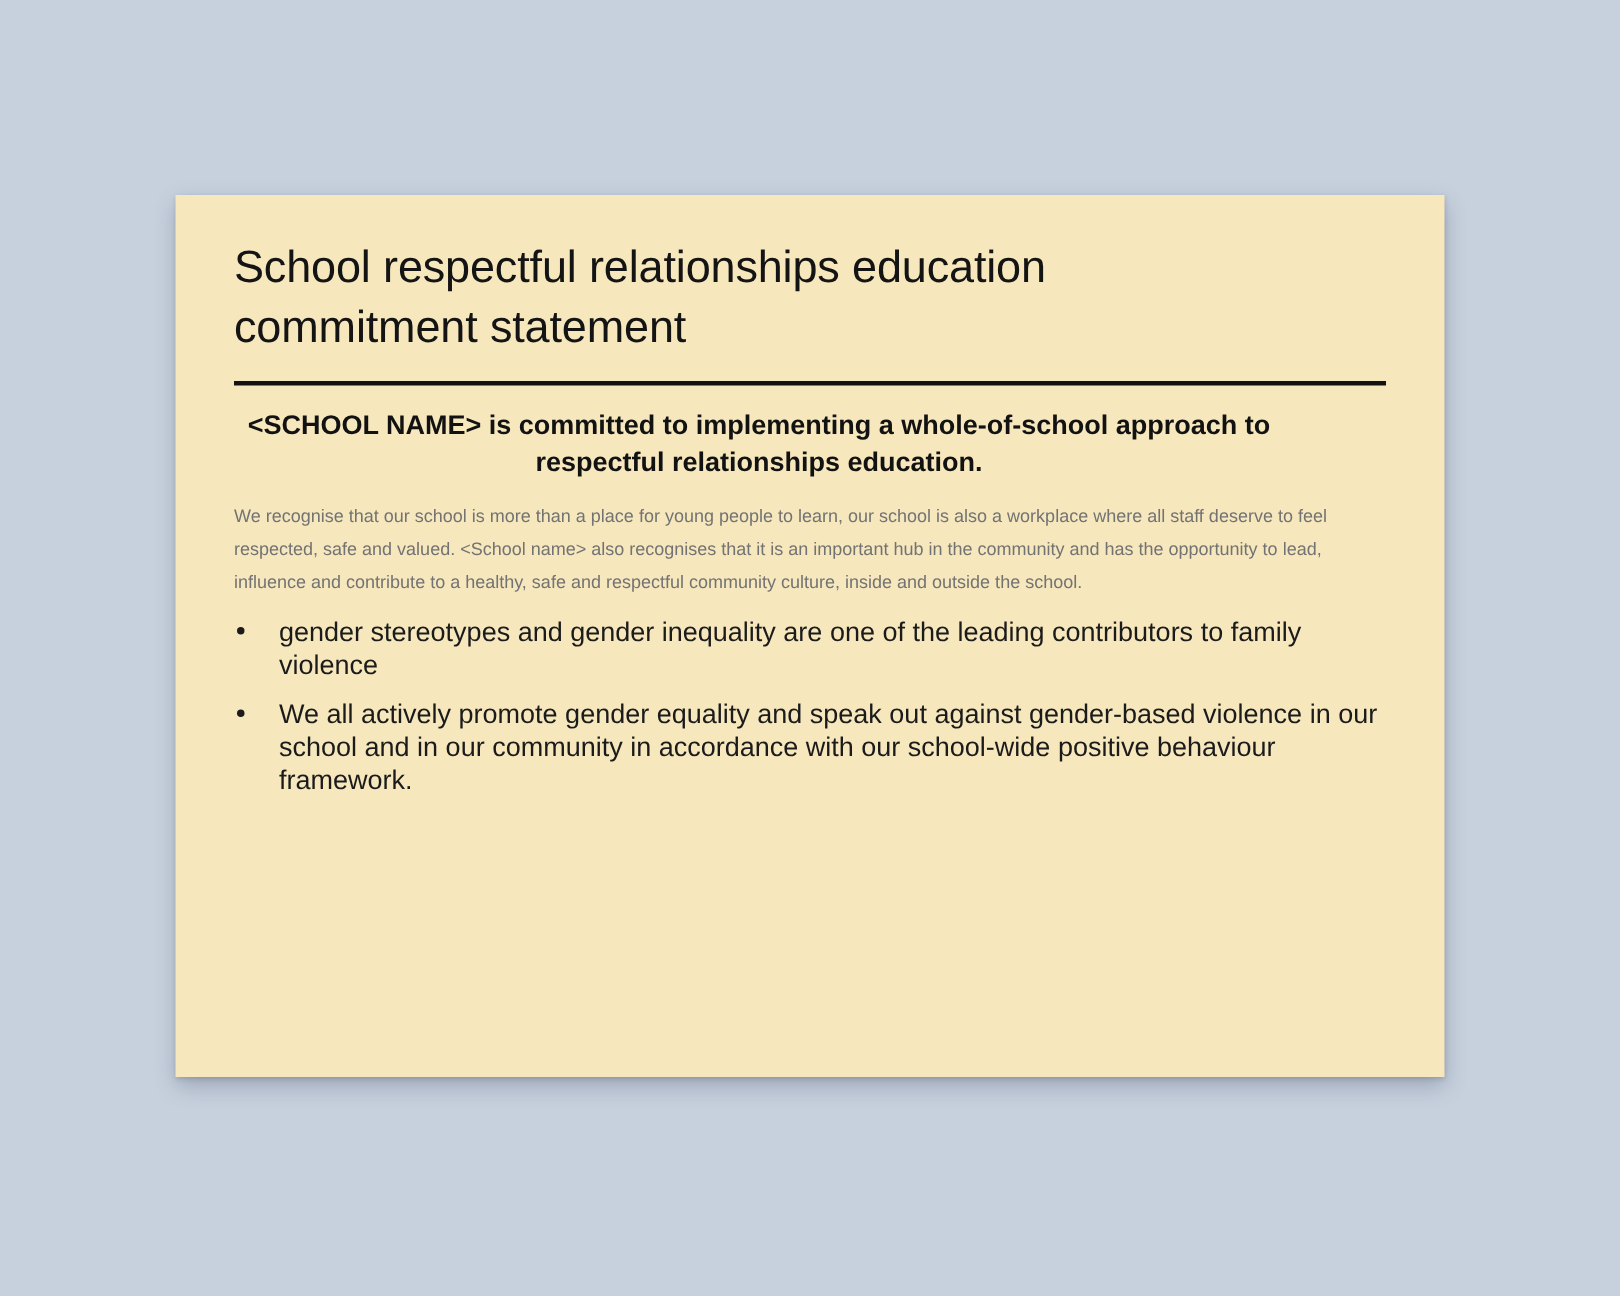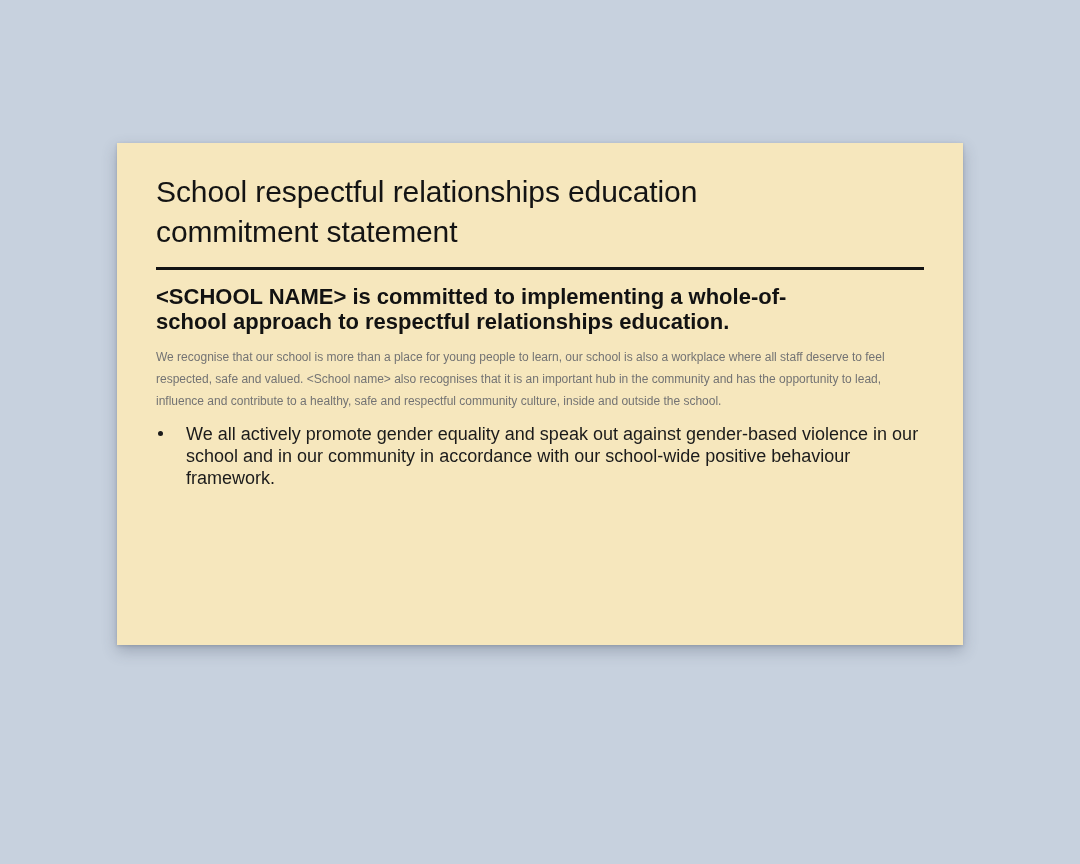--- a/index.html
+++ b/index.html
@@ -13,23 +13,23 @@
     background: #c7d1de;
     font-family: "Liberation Sans", "DejaVu Sans", sans-serif;
     overflow: hidden;
     position: relative;
   }
 
   
   .card {
     position: absolute;
     left: 117px;
-    top: 143px;
+    top: 130px;
     width: 846px;
-    height: 502px;
+    height: 588px;
     background: #f6e7bd;
     overflow: hidden;
     box-shadow:
       0 6px 14px rgba(60, 70, 90, 0.30),
       0 1px 3px rgba(60, 70, 90, 0.22);
   }
 
   .card-inner {
     position: absolute;
     left: 39px;
@@ -53,25 +53,26 @@
     margin-top: 15px;
     width: 768px;
     height: 3px;
     background: #131313;
   }
 
   
   .lead {
     margin: 0;
     padding-top: 14px;
-    font-size: 22px;
+    font-size: 18px;
     font-weight: bold;
     line-height: 25px;
     color: #121212;
     max-width: 700px;
+    text-align: center;
   }
 
   
   .body-para {
     margin: 0;
     padding-top: 12px;
     font-size: 12px;
     font-weight: 400;
     line-height: 22px;
     color: #737373;
@@ -119,20 +120,24 @@
 
     <h1 class="doc-title">School respectful relationships education commitment statement</h1>
 
     <div class="rule"></div>
 
     <p class="lead">&lt;SCHOOL NAME&gt; is committed to implementing a whole-of-school approach to respectful relationships education.</p>
 
     <p class="body-para">We recognise that our school is more than a place for young people to learn, our school is also a workplace where all staff deserve to feel respected, safe and valued. &lt;School name&gt; also recognises that it is an important hub in the community and has the opportunity to lead, influence and contribute to a healthy, safe and respectful community culture, inside and outside the school.</p>
 
     <ul class="bullets">
+      <li>
+        <span class="dot"></span>
+        <span>gender stereotypes and gender inequality are one of the leading contributors to family violence</span>
+      </li>
     </ul>
 
     <ul class="bullets">
       <li>
         <span class="dot"></span>
         <span>We all actively promote gender equality and speak out against gender-based violence in our school and in our community in accordance with our school-wide positive behaviour framework.</span>
       </li>
 
     </ul>
 

